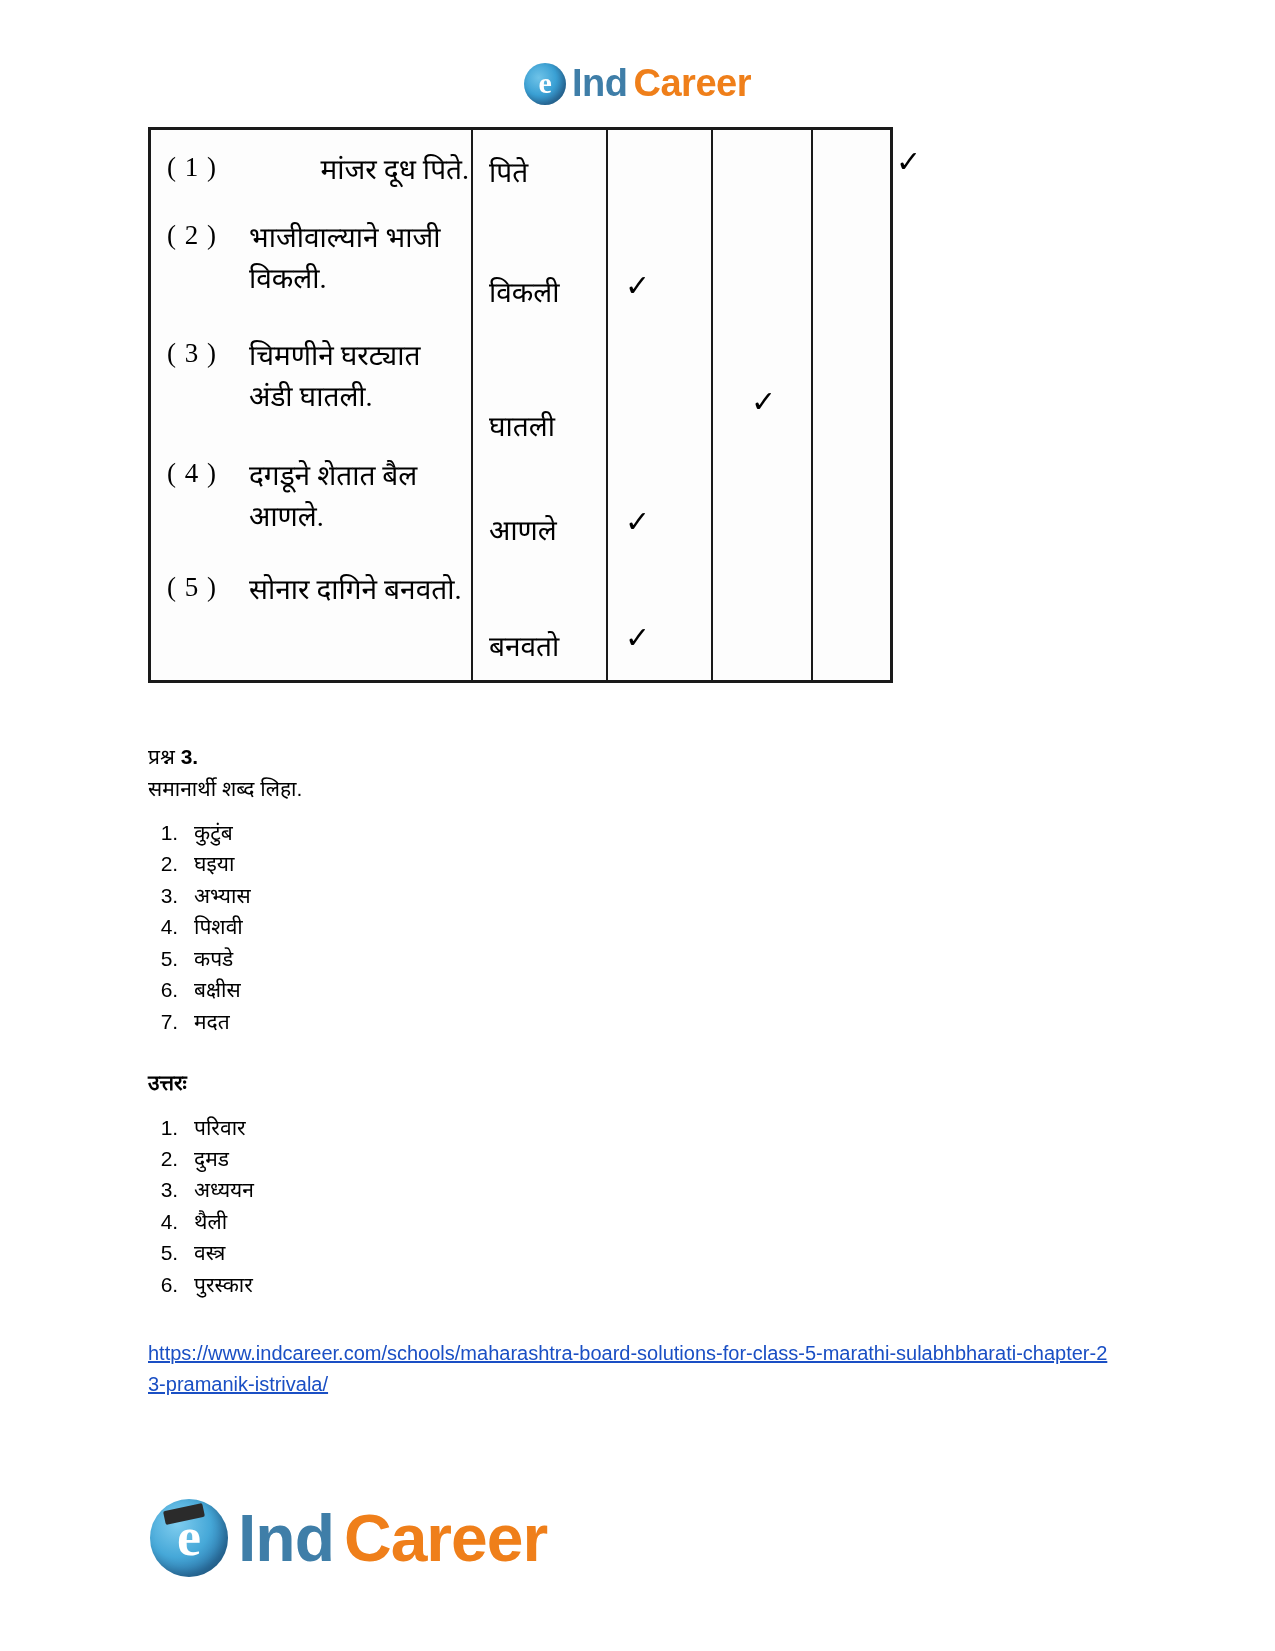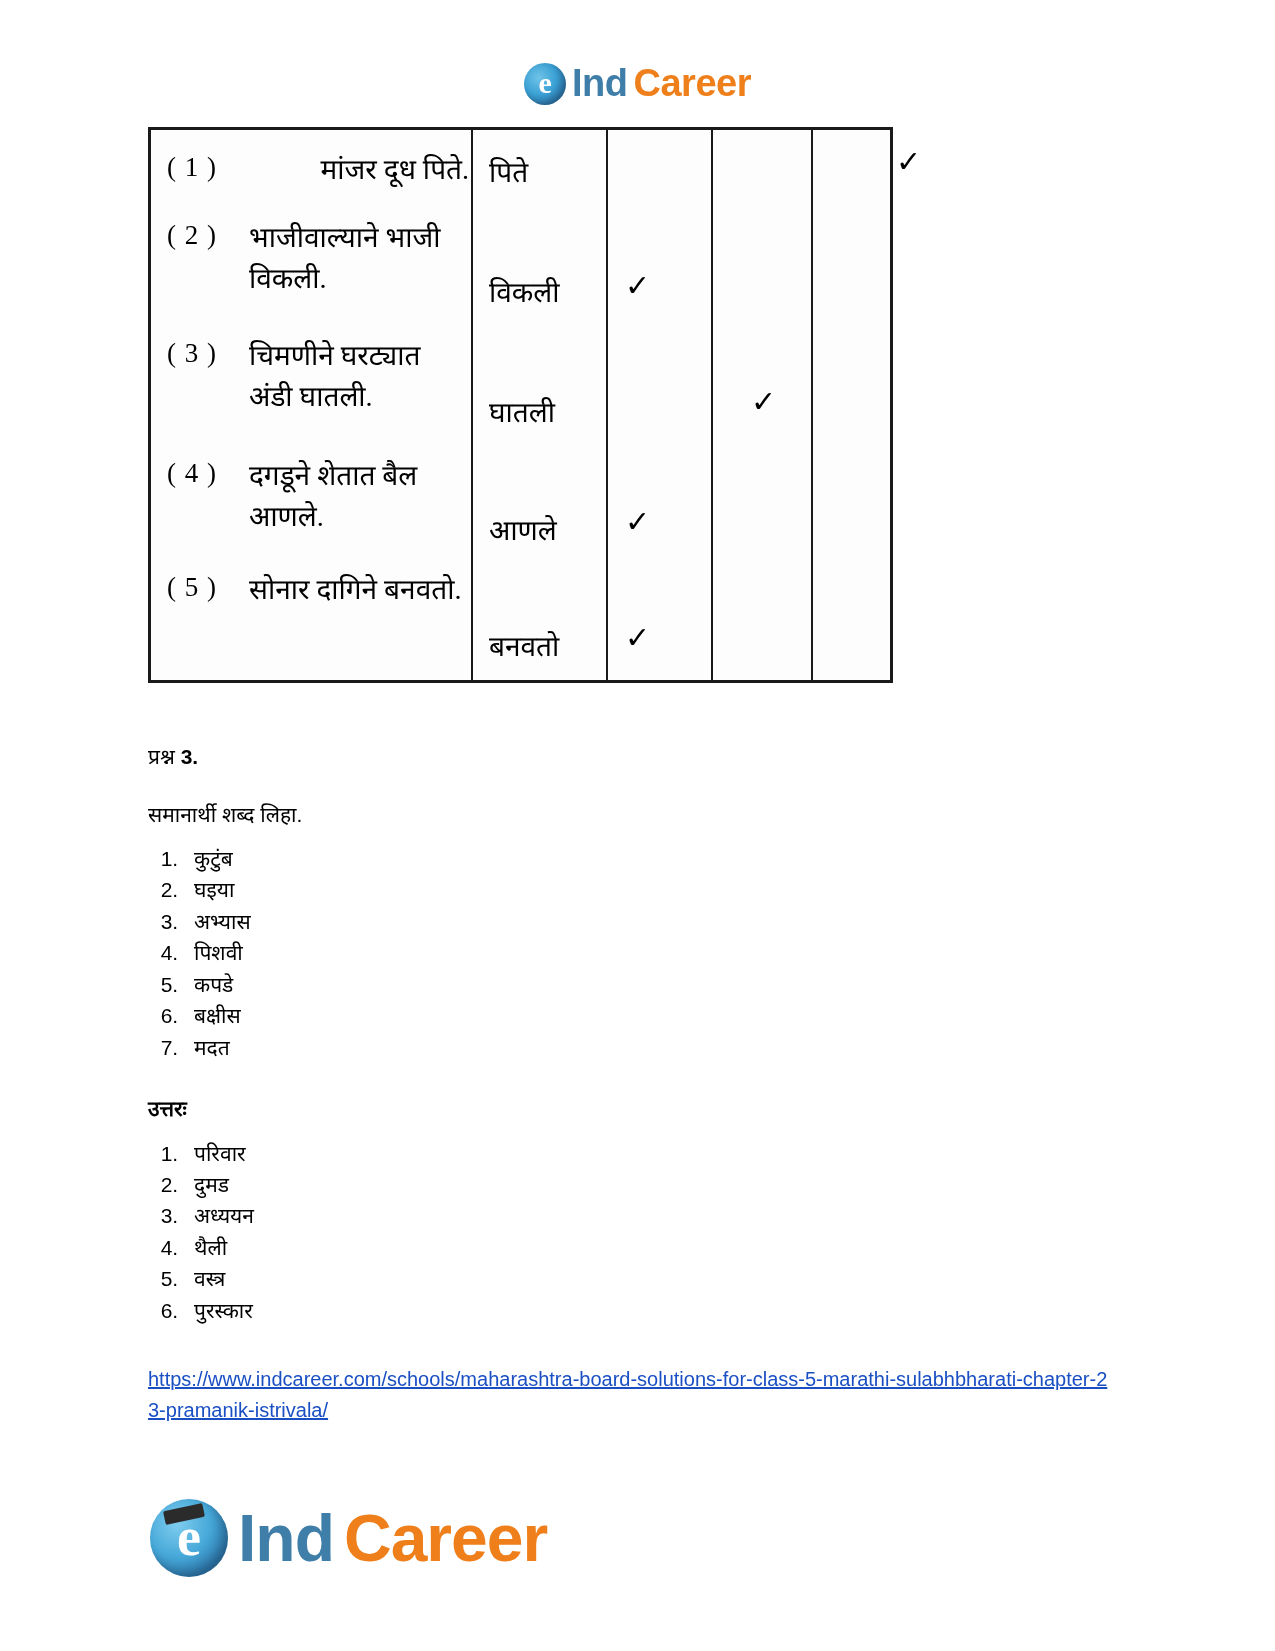--- a/index.html
+++ b/index.html
@@ -121,21 +121,20 @@
     width: 980px;
     font-size: 20px;
     line-height: 1.5;
   }
   .q-label {
     margin-top: 58px;
     font-size: 21px;
   }
   .q-label b { font-weight: 700; }
   .q-text {
-    margin-top: 26px;
     font-size: 21px;
   }
   ol.olist {
     margin: 14px 0 0 0;
     padding-left: 36px;
     font-size: 21px;
     line-height: 1.45;
   }
   ol.olist li {
     padding-left: 10px;
@@ -238,21 +237,21 @@
   <div class="srow">
     <span class="num" style="top:90px;">( 2 )</span>
     <span class="sent" style="top:88px;">भाजीवाल्याने भाजी विकली.</span>
     <span class="verb" style="top:142px;">विकली</span>
     <span class="tick c1" style="top:138px;">✓</span>
   </div>
 
   <div class="srow">
     <span class="num" style="top:208px;">( 3 )</span>
     <span class="sent" style="top:206px;">चिमणीने घरट्यात अंडी घातली.</span>
-    <span class="verb" style="top:262px;">घातली</span>
+    <span class="verb" style="top:276px;">घातली</span>
     <span class="tick c3" style="top:254px;">✓</span>
   </div>
 
   <div class="srow">
     <span class="num" style="top:328px;">( 4 )</span>
     <span class="sent" style="top:326px;">दगडूने शेतात बैल आणले.</span>
     <span class="verb" style="top:380px;">आणले</span>
     <span class="tick c1" style="top:374px;">✓</span>
   </div>
 

